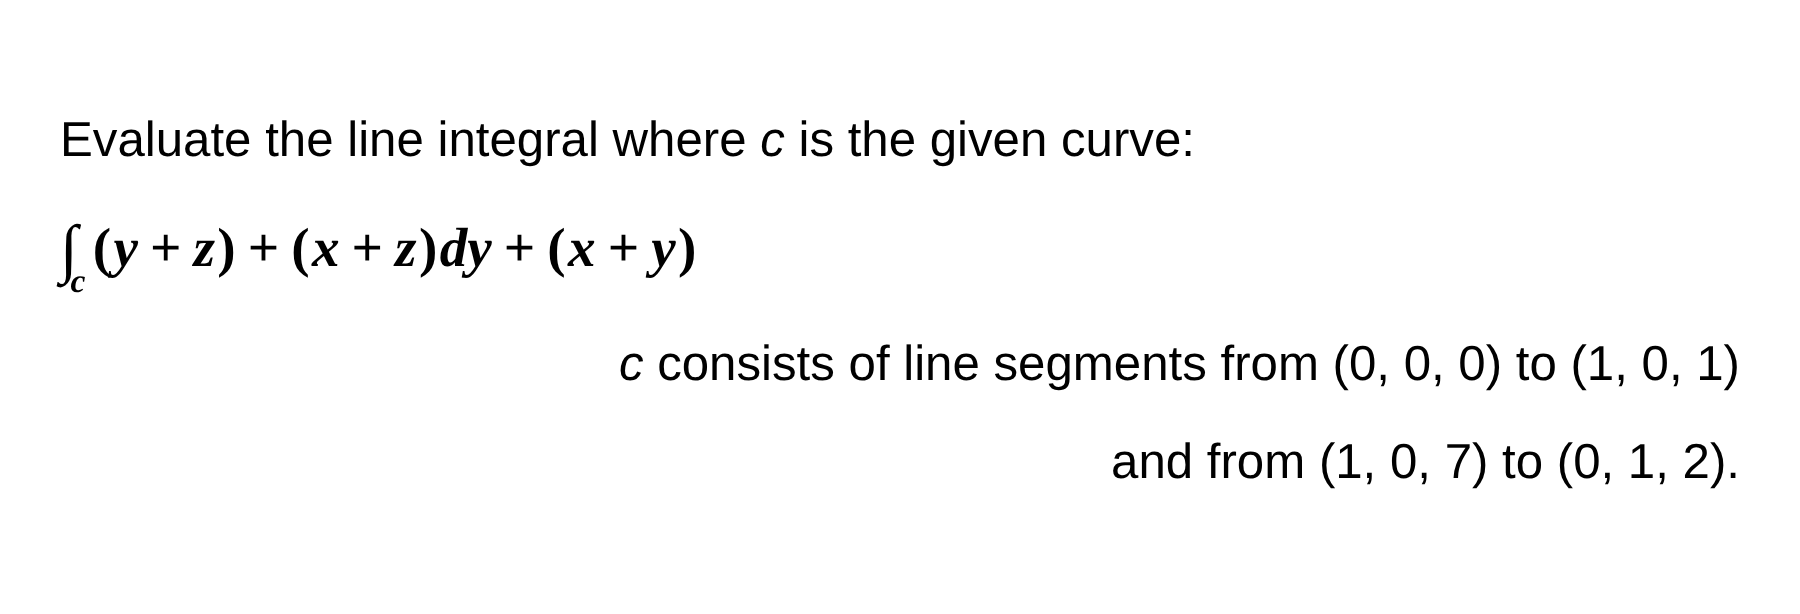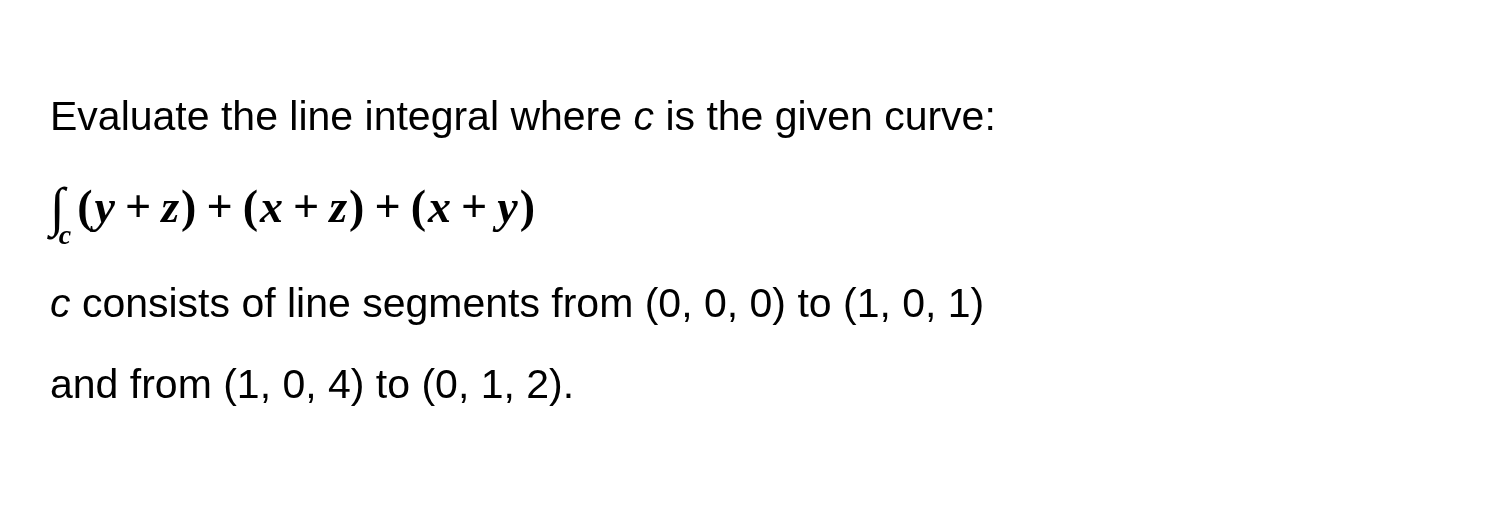--- a/index.html
+++ b/index.html
@@ -56,20 +56,21 @@
     }
     .paren {
       font-style: normal;
     }
     .op {
       font-style: normal;
       margin: 0 8px;
     }
     .line3, .line4 {
       margin-top: 8px;
+      text-align: right;
     }
   </style>
 </head>
 <body>
 
 <div class="content">
   <div class="line1">
     <span>Evaluate the line integral where </span><span class="italic">c</span><span> is the given curve:</span>
   </div>
 
@@ -82,27 +83,28 @@
     <span>y</span>
     <span class="op">+</span>
     <span>z</span>
     <span class="paren">)</span>
     <span class="op">+</span>
     <span class="paren">(</span>
     <span>x</span>
     <span class="op">+</span>
     <span>z</span>
     <span class="paren">)</span>
+    <span>dy</span>
     <span class="op">+</span>
     <span class="paren">(</span>
     <span>x</span>
     <span class="op">+</span>
     <span>y</span>
     <span class="paren">)</span>
   </div>
 
   <div class="line3">
     <span class="italic">c</span><span> consists of line segments from (0, 0, 0) to (1, 0, 1)</span>
   </div>
   <div class="line4">
-    <span>and from (1, 0, 4) to (0, 1, 2).</span>
+    <span>and from (1, 0, 7) to (0, 1, 2).</span>
   </div>
 </div>
 
 </body></html>

